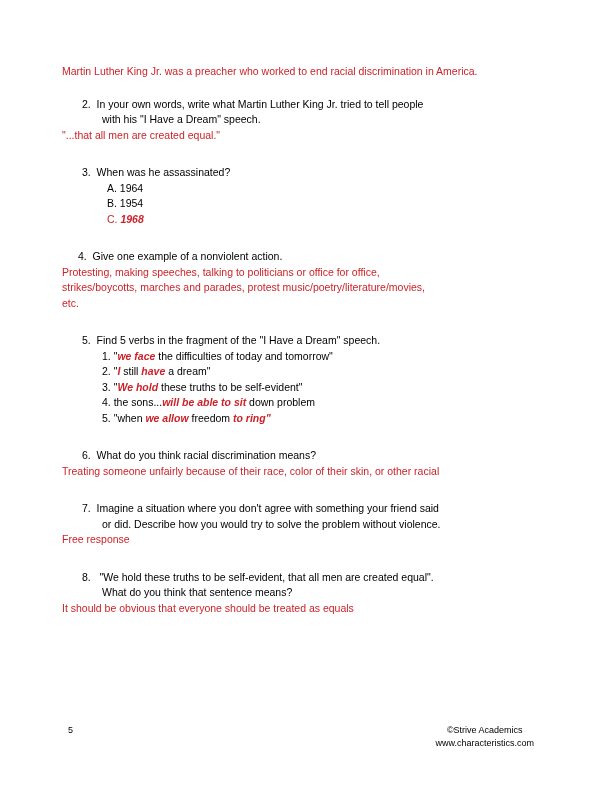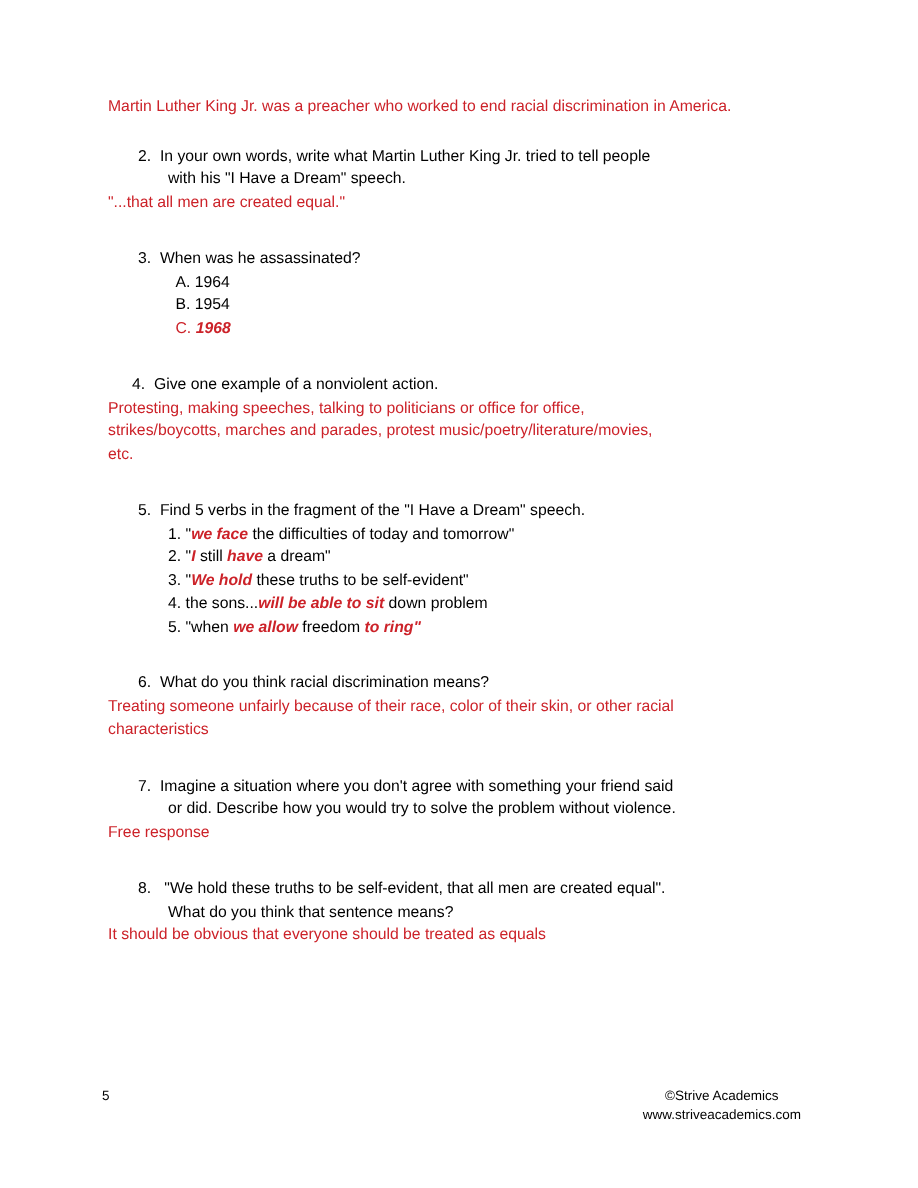--- a/index.html
+++ b/index.html
@@ -17,21 +17,21 @@
   }
   .page {
     position: absolute;
     left: 0; top: 0;
     width: 612px;
     height: 792px;
     overflow: hidden;
   }
   .content {
     position: absolute;
-    left: 72px;
+    left: 62px;
     top: 64px;
     width: 466px;
   }
   .line {
     font-size: 10.5px;
     line-height: 15.5px;
     white-space: pre-wrap;
   }
   .blk { color: #000000; }
   .red { color: #cc2229; }
@@ -114,39 +114,38 @@
     <div class="line blk sub"><span>3.</span> <span>"</span><span class="bred">We hold</span><span> these truths to be self-evident"</span></div>
 
     <div class="line blk sub"><span>4.</span> <span>the sons...</span><span class="bred">will be able to sit</span><span> down problem</span></div>
 
     <div class="line blk sub"><span>5.</span> <span>"when </span><span class="bred">we allow</span><span> freedom </span><span class="bred">to ring</span><span class="bred">"</span></div>
 
     <div class="gap-lg"></div>
 
     <div class="line blk hang"><span>6.</span>  <span>What do you think racial discrimination means?</span></div>
     <div class="line red answer">Treating someone unfairly because of their race, color of their skin, or other racial</div>
-    <div class="line red answer">characteristics</div>
 
     <div class="gap-lg"></div>
 
     <div class="line blk hang"><span>7.</span>  <span>Imagine a situation where you don't agree with something your friend said</span></div>
     <div class="line blk sub">or did. Describe how you would try to solve the problem without violence.</div>
     <div class="line red answer">Free response</div>
 
     <div class="gap-lg"></div>
 
     <div class="line blk hang"><span>8.</span>   <span>"We hold these truths to be self-evident, that all men are created equal".</span></div>
     <div class="line blk sub">What do you think that sentence means?</div>
     <div class="line red answer">It should be obvious that everyone should be treated as equals</div>
 
   </div>
 
   <div class="footer">
     <div class="footer-row">
       <div class="pageno blk">5</div>
       <div class="footer-right">
         <div class="blk">©Strive Academics</div>
-        <div class="blk">www.striveacademics.com</div>
+        <div class="blk">www.characteristics.com</div>
       </div>
     </div>
   </div>
 
 </div>
 
 </body></html>

